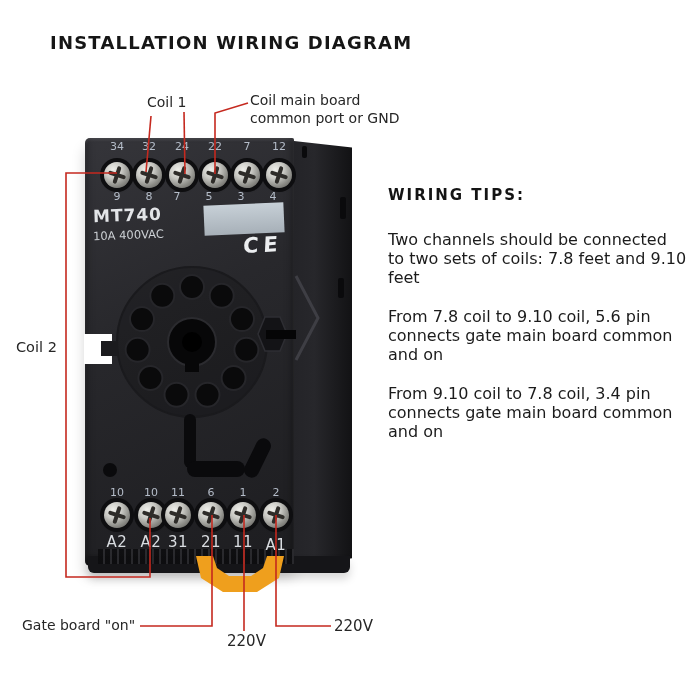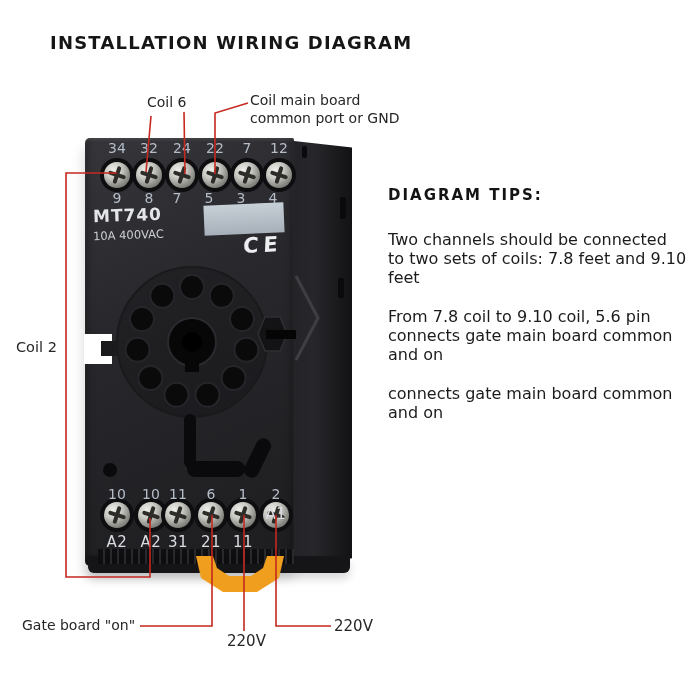--- a/index.html
+++ b/index.html
@@ -26,21 +26,21 @@
   .notch{position:absolute;left:84px;top:334px;width:28px;height:30px;background:#ffffff;z-index:2;}
   .notch-tab{position:absolute;left:101px;top:341px;width:17px;height:15px;background:#1b1b1e;z-index:3;}
 
   .screw{position:absolute;width:26px;height:26px;border-radius:50%;z-index:3;
          background:radial-gradient(circle at 35% 30%,#eeeee9 0%,#c9c9c4 35%,#8f8f8a 65%,#4f4e4a 100%);
          box-shadow:0 0 0 4px #0e0e10, 0 2px 3px rgba(0,0,0,.6);}
   .screw::before,.screw::after{content:"";position:absolute;left:50%;top:50%;background:#2e2c29;border-radius:2px;}
   .screw::before{width:18px;height:4px;transform:translate(-50%,-50%) rotate(18deg);}
   .screw::after{width:4px;height:18px;transform:translate(-50%,-50%) rotate(18deg);}
 
-  .num{position:absolute;width:26px;text-align:center;font-size:14px;color:#b4bcc8;z-index:4;}
+  .num{position:absolute;width:26px;text-align:center;font-size:11px;color:#b4bcc8;z-index:4;}
   .num.big{font-size:15px;font-weight:normal;color:#d9dce0;letter-spacing:.5px;width:28px;}
 
   .model{position:absolute;left:93px;top:205px;font-size:17px;font-weight:bold;letter-spacing:1px;
          color:#e3e5e8;transform:rotate(-2deg);z-index:4;}
   .rating{position:absolute;left:93px;top:228px;font-size:11.5px;color:#ccd0d4;
           transform:rotate(-2deg);z-index:4;}
   .plate{position:absolute;left:204px;top:204px;width:80px;height:30px;z-index:3;
          background:linear-gradient(180deg,#c7d0d7,#a7b0b8);transform:rotate(-2.5deg);}
   .ce{position:absolute;left:243px;top:233px;font-size:21px;font-weight:bold;letter-spacing:5px;
       color:#eceef0;transform:rotate(-3deg) skewX(-6deg);z-index:4;}
@@ -147,64 +147,65 @@
   <div class="screw" style="left:165px;top:502px;"></div>
   <div class="screw" style="left:198px;top:502px;"></div>
   <div class="screw" style="left:230px;top:502px;"></div>
   <div class="screw" style="left:263px;top:502px;"></div>
 
   <span class="num big" style="left:103px;top:533px;">A2</span>
   <span class="num big" style="left:137px;top:533px;">A2</span>
   <span class="num big" style="left:164px;top:533px;">31</span>
   <span class="num big" style="left:197px;top:533px;">21</span>
   <span class="num big" style="left:229px;top:533px;">11</span>
-  <span class="num big" style="left:262px;top:505px;">A1</span>
+  <span class="num big" style="left:262px;top:536px;">A1</span>
 
   <svg class="overlay" width="700" height="700">
     <polyline points="296,276 318,318 296,360" fill="none" stroke="#3e3e44" stroke-width="3"></polyline>
     <polygon points="258,334 265,317 280,317 287,334 280,351 265,351" fill="#131316" stroke="#2e2e33" stroke-width="1.5"></polygon>
     <rect x="266" y="330" width="30" height="9" fill="#050506"></rect>
     <path d="M196,556 L213,556 L217,568 L229,576 L251,576 L263,568 L267,556 L284,556 L279,578 L257,592 L223,592 L201,578 Z" fill="#ef9f1d"></path>
     <g fill="none" stroke-width="1.6">
       <polyline class="red-line" points="151,116 146,172" stroke="#c5291f"></polyline>
       <polyline class="red-line" points="184,112 185,174" stroke="#c5291f"></polyline>
       <polyline class="red-line" points="248,103 215,113 215,174" stroke="#c5291f"></polyline>
       <polyline class="red-line" points="117,173 66,173 66,577 150,577 150,518" stroke="#c5291f"></polyline>
       <polyline class="red-line" points="212,515 212,626 140,626" stroke="#c5291f"></polyline>
       <polyline class="red-line" points="244,515 244,631" stroke="#c5291f"></polyline>
       <polyline class="red-line" points="276,515 276,626 331,626" stroke="#c5291f"></polyline>
     </g>
   </svg>
 
-  <span class="ann ann-coil1">Coil 6</span>
+  <span class="ann ann-coil1">Coil 1</span>
   <div class="ann ann-gate-top">
     <div>Coil main board</div>
     <div>common port or GND</div>
   </div>
   <span class="ann ann-coil2">Coil 2</span>
   <span class="ann ann-gate-on">Gate board "on"</span>
   <span class="ann ann-v220c">220V</span>
   <span class="ann ann-v220r">220V</span>
 
   <div class="tips">
-    <h2 class="tips-heading">DIAGRAM TIPS:</h2>
+    <h2 class="tips-heading">WIRING TIPS:</h2>
     <p class="tip">
       </p>
       <div>Two channels should be connected</div>
       <div>to two sets of coils: 7.8 feet and 9.10</div>
       <div>feet</div>
     <p></p>
     <p class="tip">
       </p>
       <div>From 7.8 coil to 9.10 coil, 5.6 pin</div>
       <div>connects gate main board common</div>
       <div>and on</div>
     <p></p>
     <p class="tip">
       </p>
+      <div>From 9.10 coil to 7.8 coil, 3.4 pin</div>
       <div>connects gate main board common</div>
       <div>and on</div>
     <p></p>
     <p class="tip">
       </p>
     <p></p>
   </div>
 
 </div>
 

